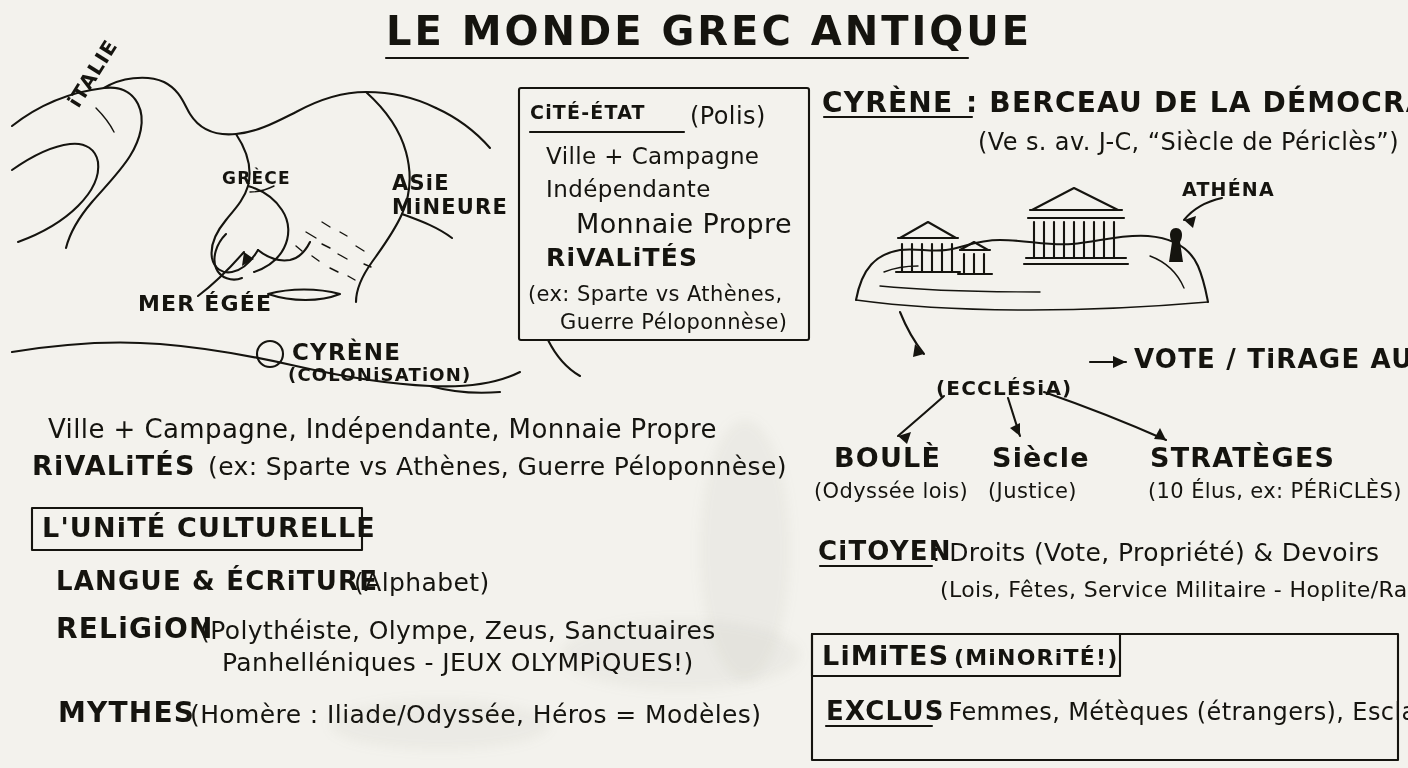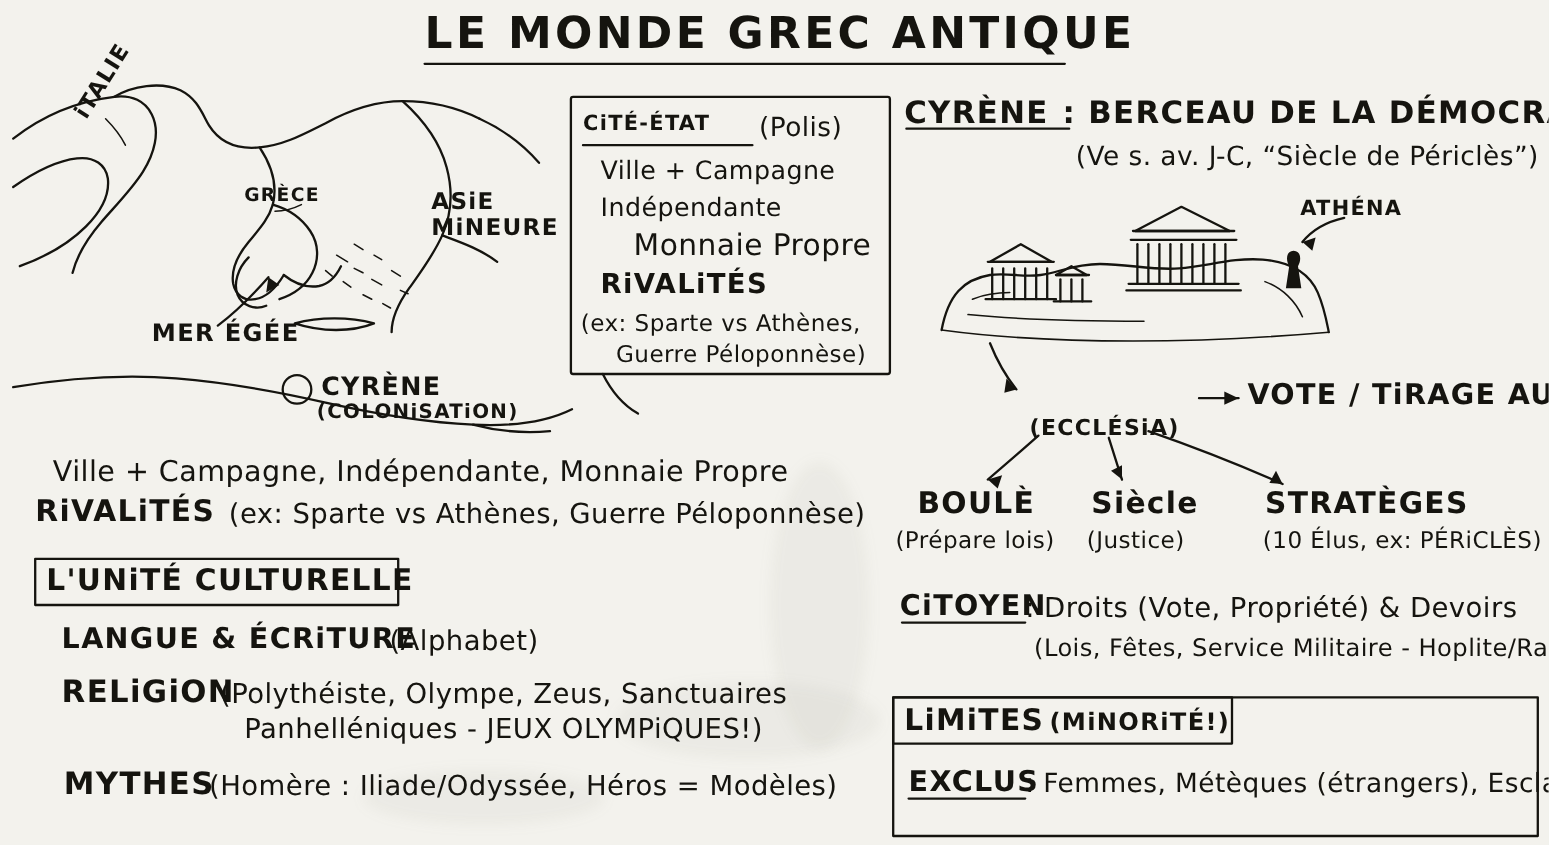--- a/index.html
+++ b/index.html
@@ -236,21 +236,21 @@
 
   <div class="txt caps" style="left:822px;top:88px;font-size:28px;">CYRÈNE</div>
   <div class="txt caps" style="left:966px;top:88px;font-size:28px;">: BERCEAU DE LA DÉMOCRATiE</div>
   <div class="txt thin" style="left:978px;top:130px;font-size:24px;">(Ve s. av. J-C, “Siècle de Périclès”)</div>
   <div class="txt caps" style="left:1182px;top:180px;font-size:19px;">ATHÉNA</div>
 
   <div class="txt caps" style="left:1134px;top:346px;font-size:26px;">VOTE / TiRAGE AU SORT</div>
   <div class="txt caps" style="left:936px;top:378px;font-size:20px;">(ECCLÉSiA)</div>
 
   <div class="txt caps" style="left:834px;top:444px;font-size:27px;">BOULÈ</div>
-  <div class="txt thin" style="left:814px;top:480px;font-size:21px;">(Prépare lois)</div>
+  <div class="txt thin" style="left:814px;top:480px;font-size:21px;">(Odyssée lois)</div>
 
   <div class="txt caps" style="left:992px;top:444px;font-size:27px;">Siècle</div>
   <div class="txt thin" style="left:988px;top:480px;font-size:21px;">(Justice)</div>
 
   <div class="txt caps" style="left:1150px;top:444px;font-size:27px;">STRATÈGES</div>
   <div class="txt thin" style="left:1148px;top:480px;font-size:21px;">(10 Élus, ex: PÉRiCLÈS)</div>
 
   <div class="txt caps" style="left:818px;top:538px;font-size:26px;">CiTOYEN</div>
   <div class="txt thin" style="left:932px;top:540px;font-size:25px;">: Droits (Vote, Propriété) &amp; Devoirs</div>
   <div class="txt thin" style="left:940px;top:578px;font-size:22px;">(Lois, Fêtes, Service Militaire - Hoplite/Rameur)</div>

